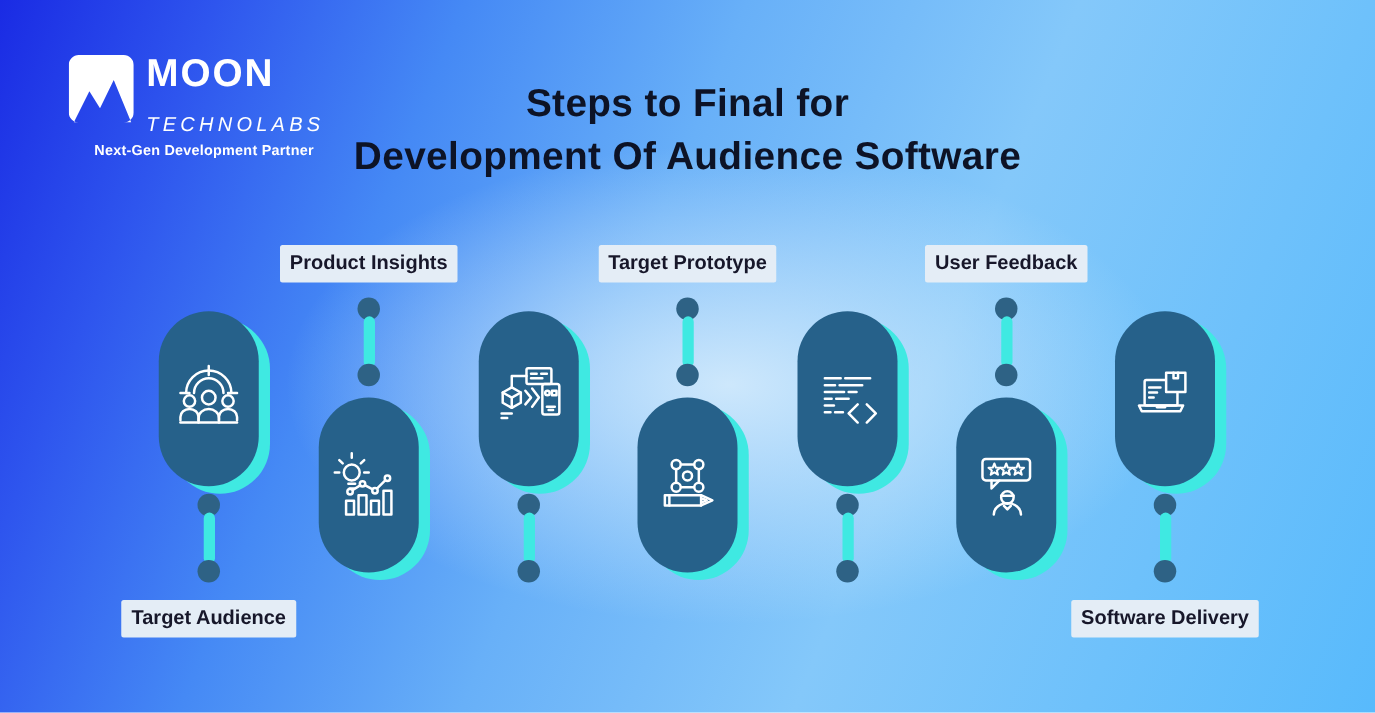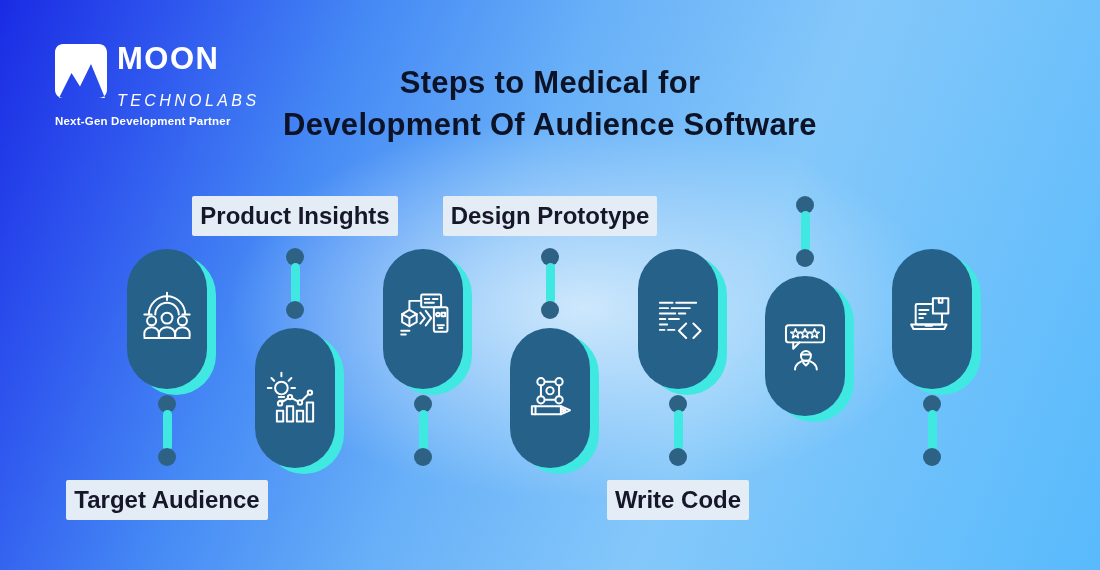--- a/index.html
+++ b/index.html
@@ -16,34 +16,34 @@
     background:
       radial-gradient(ellipse 46% 48% at 53% 54%, rgba(210,234,252,0.95) 0%, rgba(210,234,252,0) 70%),
       linear-gradient(112deg,#1a2be4 0%,#2e55ee 13%,#4589f5 28%,#68b0f8 45%,#84c8fa 65%,#58bafc 100%);
   }
   
   .logo{position:absolute;left:55px;top:44px;color:#fff;}
   .logo-row{display:flex;align-items:flex-start;gap:10px;}
   .logo-icon svg{width:52px;height:54px;display:block;}
   .brand-top{font-size:31px;font-weight:bold;letter-spacing:1.5px;line-height:30px;}
   .brand-bottom{font-size:16px;letter-spacing:3.4px;margin-top:18px;font-style:italic;}
-  .tagline{font-size:11.5px;font-weight:bold;margin-top:5px;letter-spacing:0.2px;text-align:left;width:196px;}
+  .tagline{font-size:11.5px;font-weight:bold;margin-top:5px;letter-spacing:0.2px;text-align:right;width:196px;}
   
   .title{position:absolute;top:62px;left:0;width:100%;text-align:center;
     color:var(--title);font-weight:bold;font-size:31px;line-height:42px;letter-spacing:0.3px;}
   
   .col{position:absolute;width:190px;display:flex;flex-direction:column;align-items:center;}
   .col-down{top:249px;align-items:center;}
   .col-up{top:196px;}
   .pill{width:80px;height:140px;border-radius:40px;background:var(--pill);
     box-shadow:9px 6px 0 var(--cyan);display:flex;align-items:center;justify-content:center;}
   .pill svg{width:58px;height:58px;display:block;}
   .dot{width:18px;height:18px;border-radius:50%;background:#2e6285;}
   .cline{width:9px;height:41px;border-radius:5px;background:var(--cyan);margin:-3px 0;}
-  .slabel{background:var(--label-bg);color:var(--label-text);font-weight:bold;font-size:24px;
+  .slabel{background:var(--label-bg);color:var(--label-text);font-weight:bold;font-size:16px;
     padding:6px 8px;white-space:nowrap;border-radius:2px;}
   .col-down .pill{margin-bottom:6px;}
   .col-down .slabel{margin-top:14px;}
   .col-up .slabel{margin-bottom:12px;}
   .col-up .pill{margin-top:9px;}
   .icon-stroke{stroke:#fff;stroke-width:2.2;fill:none;stroke-linecap:round;stroke-linejoin:round;}
 </style>
 </head>
 <body>
 
@@ -59,21 +59,21 @@
       </span>
       <span class="logo-text">
         <div class="brand-top">MOON</div>
         <div class="brand-bottom">TECHNOLABS</div>
       </span>
     </div>
     <div class="tagline">Next-Gen Development Partner</div>
   </div>
 
   <div class="title">
-    <div>Steps to Medical for</div>
+    <div>Steps to Final for</div>
     <div>Development Of Audience Software</div>
   </div>
 
   <div class="col col-down" style="left:72px">
     <div class="pill">
       <svg viewBox="0 0 64 64" class="icon-stroke">
         <path d="M12 27 A20 20 0 0 1 52 27"></path>
         <path d="M19 27 A13 13 0 0 1 45 27"></path>
         <path d="M32 3 V11 M7 27 H15 M49 27 H57"></path>
         <circle cx="32" cy="31" r="6"></circle>
@@ -129,21 +129,21 @@
         <rect x="52.5" y="25" width="4" height="4"></rect>
         <path d="M48 39 H55 M49.5 42 H53.5"></path>
       </svg>
     </div>
     <div class="dot"></div>
     <div class="cline"></div>
     <div class="dot"></div>
   </div>
 
   <div class="col col-up" style="left:455px">
-    <div class="slabel">Design Prototype</div>
+    <div class="slabel">Target Prototype</div>
     <div class="dot"></div>
     <div class="cline"></div>
     <div class="dot"></div>
     <div class="pill">
       <svg viewBox="0 0 64 64" class="icon-stroke">
         <rect x="22" y="14" width="20" height="20"></rect>
         <circle cx="22" cy="14" r="4" fill="#26618a"></circle>
         <circle cx="42" cy="14" r="4" fill="#26618a"></circle>
         <circle cx="22" cy="34" r="4" fill="#26618a"></circle>
         <circle cx="42" cy="34" r="4" fill="#26618a"></circle>
@@ -162,24 +162,24 @@
         <path d="M12 26 H29 M33 26 H40"></path>
         <path d="M12 32 H18 M22 32 H33"></path>
         <path d="M12 38 H20"></path>
         <path d="M12 44 H17 M21 44 H28"></path>
         <path d="M41 37 L33 45 L41 53 M49 37 L57 45 L49 53"></path>
       </svg>
     </div>
     <div class="dot"></div>
     <div class="cline"></div>
     <div class="dot"></div>
-    <div class="slabel">Write Code</div>
   </div>
 
   <div class="col col-up" style="left:710px">
+    <div class="slabel">User Feedback</div>
     <div class="dot"></div>
     <div class="cline"></div>
     <div class="dot"></div>
     <div class="pill">
       <svg viewBox="0 0 64 64" class="icon-stroke">
         <rect x="11" y="9" width="42" height="19" rx="3"></rect>
         <path d="M19 28 V35 L26 28"></path>
         <polygon stroke-width="1.8" points="21.5,13 22.9,16.6 26.7,16.8 23.7,19.2 24.7,22.9 21.5,20.8 18.3,22.9 19.3,19.2 16.3,16.8 20.1,16.6"></polygon>
         <polygon stroke-width="1.8" points="32,13 33.4,16.6 37.2,16.8 34.2,19.2 35.2,22.9 32,20.8 28.8,22.9 29.8,19.2 26.8,16.8 30.6,16.6"></polygon>
         <polygon stroke-width="1.8" points="42.5,13 43.9,16.6 47.7,16.8 44.7,19.2 45.7,22.9 42.5,20.8 39.3,22.9 40.3,19.2 37.3,16.8 41.1,16.6"></polygon>
@@ -198,15 +198,16 @@
         <path d="M18 22 H28 M18 26.5 H25 M18 31 H22"></path>
         <rect x="33" y="9" width="17" height="17" fill="#26618a"></rect>
         <path d="M39.5 9 V14 H43.5 V9"></path>
         <path d="M9 38 H48 L45.5 43 H11.5 Z"></path>
         <path d="M25 39.5 H32"></path>
       </svg>
     </div>
     <div class="dot"></div>
     <div class="cline"></div>
     <div class="dot"></div>
+    <div class="slabel">Software Delivery</div>
   </div>
 
 </div>
 
 </body></html>

